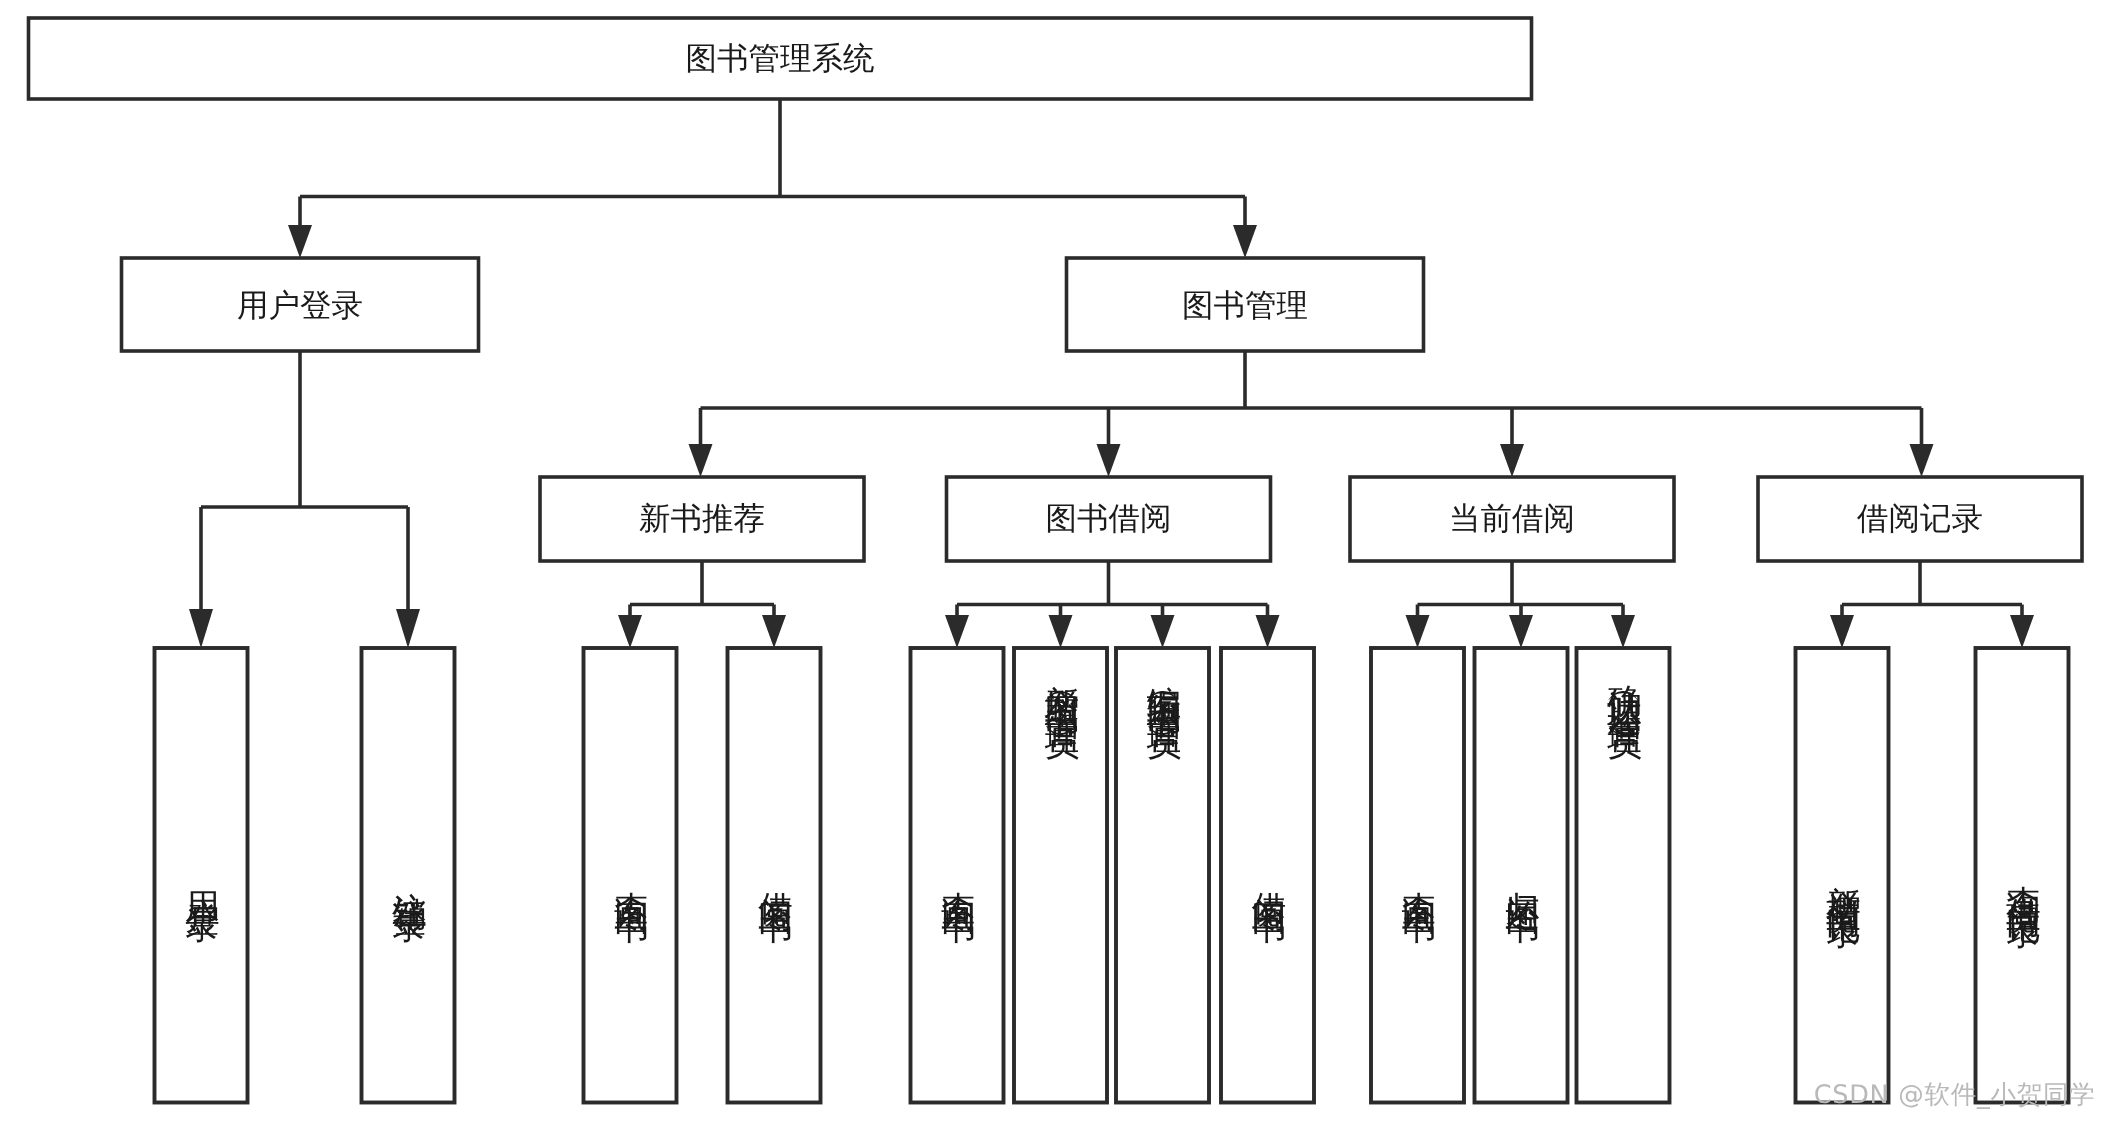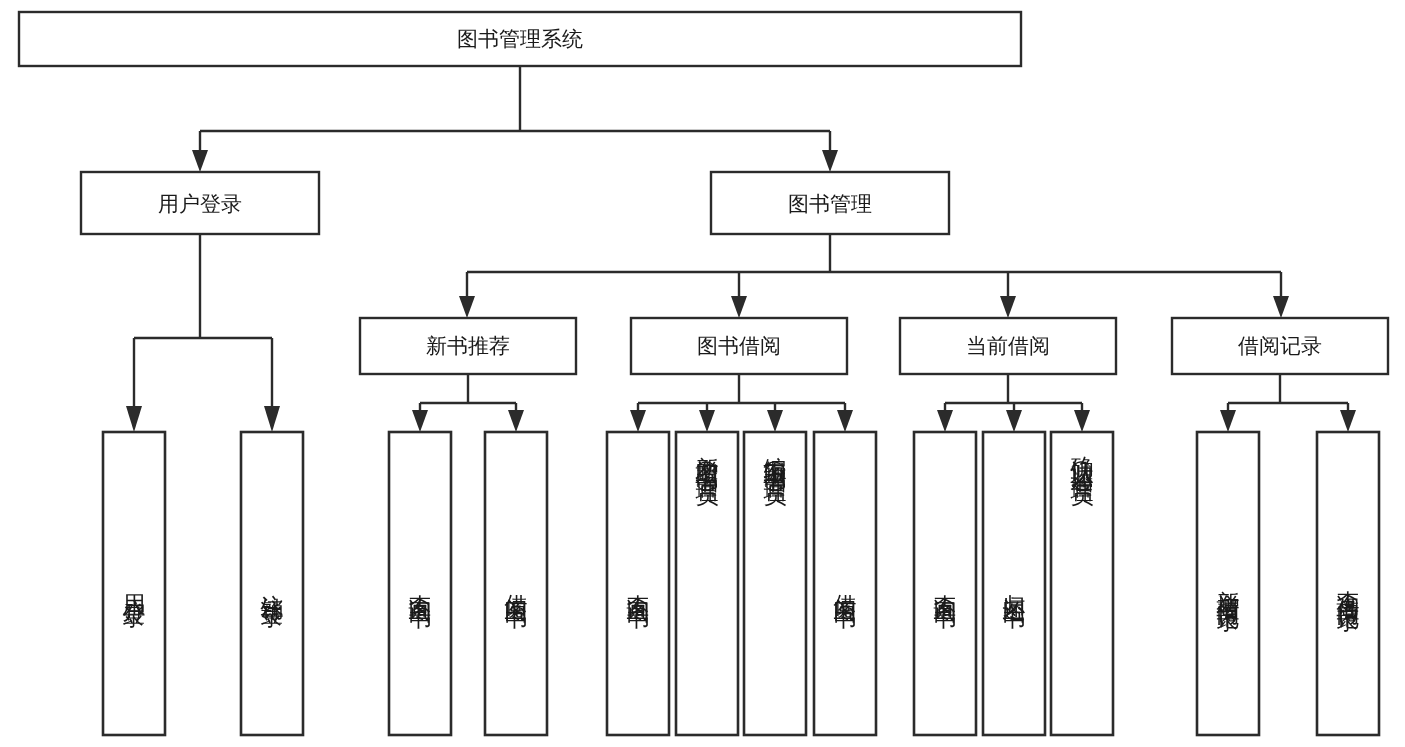--- a/index.html
+++ b/index.html
@@ -267,14 +267,15 @@
     <span class="leaf-label" style="margin-top:6px;">确认归还（管理员）</span>
   </div>
 
   <div class="leaf-label-wrap" style="left:1197px; top:432px; width:62px; height:303px;">
     <span class="leaf-label">新增借阅记录</span>
   </div>
   <div class="leaf-label-wrap" style="left:1317px; top:432px; width:62px; height:303px;">
     <span class="leaf-label">查询借阅记录</span>
   </div>
 
+  <div class="watermark">CSDN @软件_小贺同学</div>
 
 </div>
 
 </body></html>

